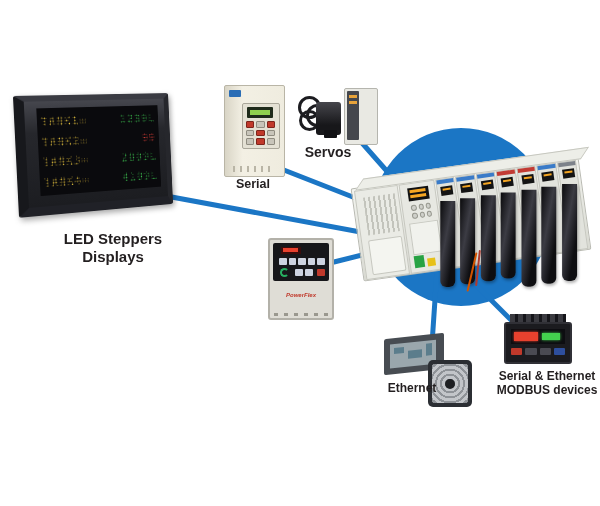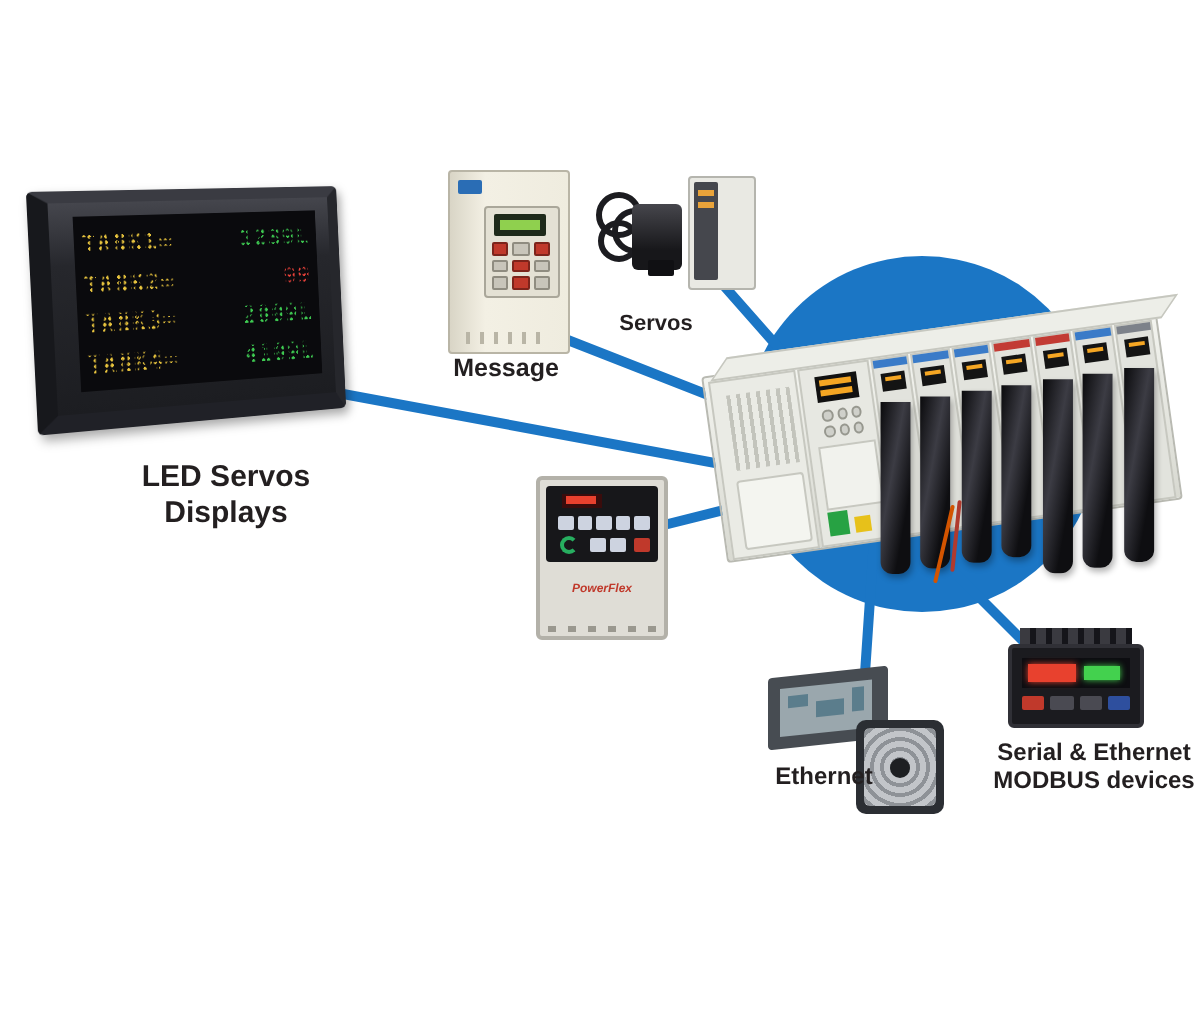--- a/index.html
+++ b/index.html
@@ -7,21 +7,21 @@
           font-family:"Liberation Sans",sans-serif;}
   
   .hub-circle{position:absolute;left:372px;top:128px;width:178px;height:178px;border-radius:50%;
               background:var(--accent,#1b76c5);z-index:1;}
   svg.wires{position:absolute;left:0;top:0;z-index:2;}
   svg.wires line{stroke:var(--accent,#1b76c5);stroke-width:5;stroke-linecap:round;}
   
   .lbl{position:absolute;z-index:5;color:#231f20;font-weight:bold;text-align:center;line-height:1.2;}
   .lbl-led{left:38px;top:230px;width:150px;font-size:15px;}
   .lbl-drives{left:220px;top:177px;width:66px;font-size:12.5px;}
-  .lbl-servos{left:296px;top:156px;width:64px;font-size:11px;}
+  .lbl-servos{left:296px;top:144px;width:64px;font-size:14px;}
   .lbl-eip{left:256px;top:320px;width:104px;font-size:13px;}
   .lbl-step{left:383px;top:381px;width:58px;font-size:12px;}
   .lbl-modbus{left:486px;top:369px;width:122px;font-size:12px;}
   
   .led-unit{position:absolute;left:16px;top:96px;width:178px;height:122px;z-index:3;
             transform-origin:left center;
             transform:perspective(520px) rotateY(17deg) rotate(-3deg);}
   .led-frame{position:absolute;inset:0;background:linear-gradient(180deg,#45464d,#26272c 30%,#1c1d21);
              border-radius:3px;box-shadow:2px 3px 6px rgba(0,0,0,.35);
              border-left:11px solid #17181c;border-bottom:9px solid #202127;
@@ -178,21 +178,21 @@
             <span style="color: rgb(62, 203, 82);">2009L</span>
           </div>
           <div class="led-row">
             <span class="led-name">TANK4=</span>
             <span style="color: rgb(62, 203, 82);">4109L</span>
           </div>
         </div>
       </div>
     </div>
   </div>
-  <div class="lbl lbl-led">LED Servos Displays</div>
+  <div class="lbl lbl-led">LED Steppers Displays</div>
 
   <div class="drives-dev">
     <div class="drive-logo"></div>
     <div class="drive-kpd">
       <div class="drive-lcd">
           <i></i>
         </div>
       <div class="drive-keys">
         <b class="red"></b>
           <b></b>
@@ -200,21 +200,21 @@
           <b></b>
           <b class="red"></b>
           <b></b>
           <b></b>
           <b class="red"></b>
           <b></b>
       </div>
     </div>
     <div class="drive-vents"></div>
   </div>
-  <div class="lbl lbl-drives">Message</div>
+  <div class="lbl lbl-drives">Serial</div>
 
   <div class="servo-grp">
     <div class="coil coil1"></div>
     <div class="coil coil2"></div>
     <div class="coil coil3"></div>
     <div class="servo-motor"></div>
     <div class="servo-plug"></div>
     <div class="servo-drive">
       <div class="servo-face">
         <i style="top:4px"></i>

